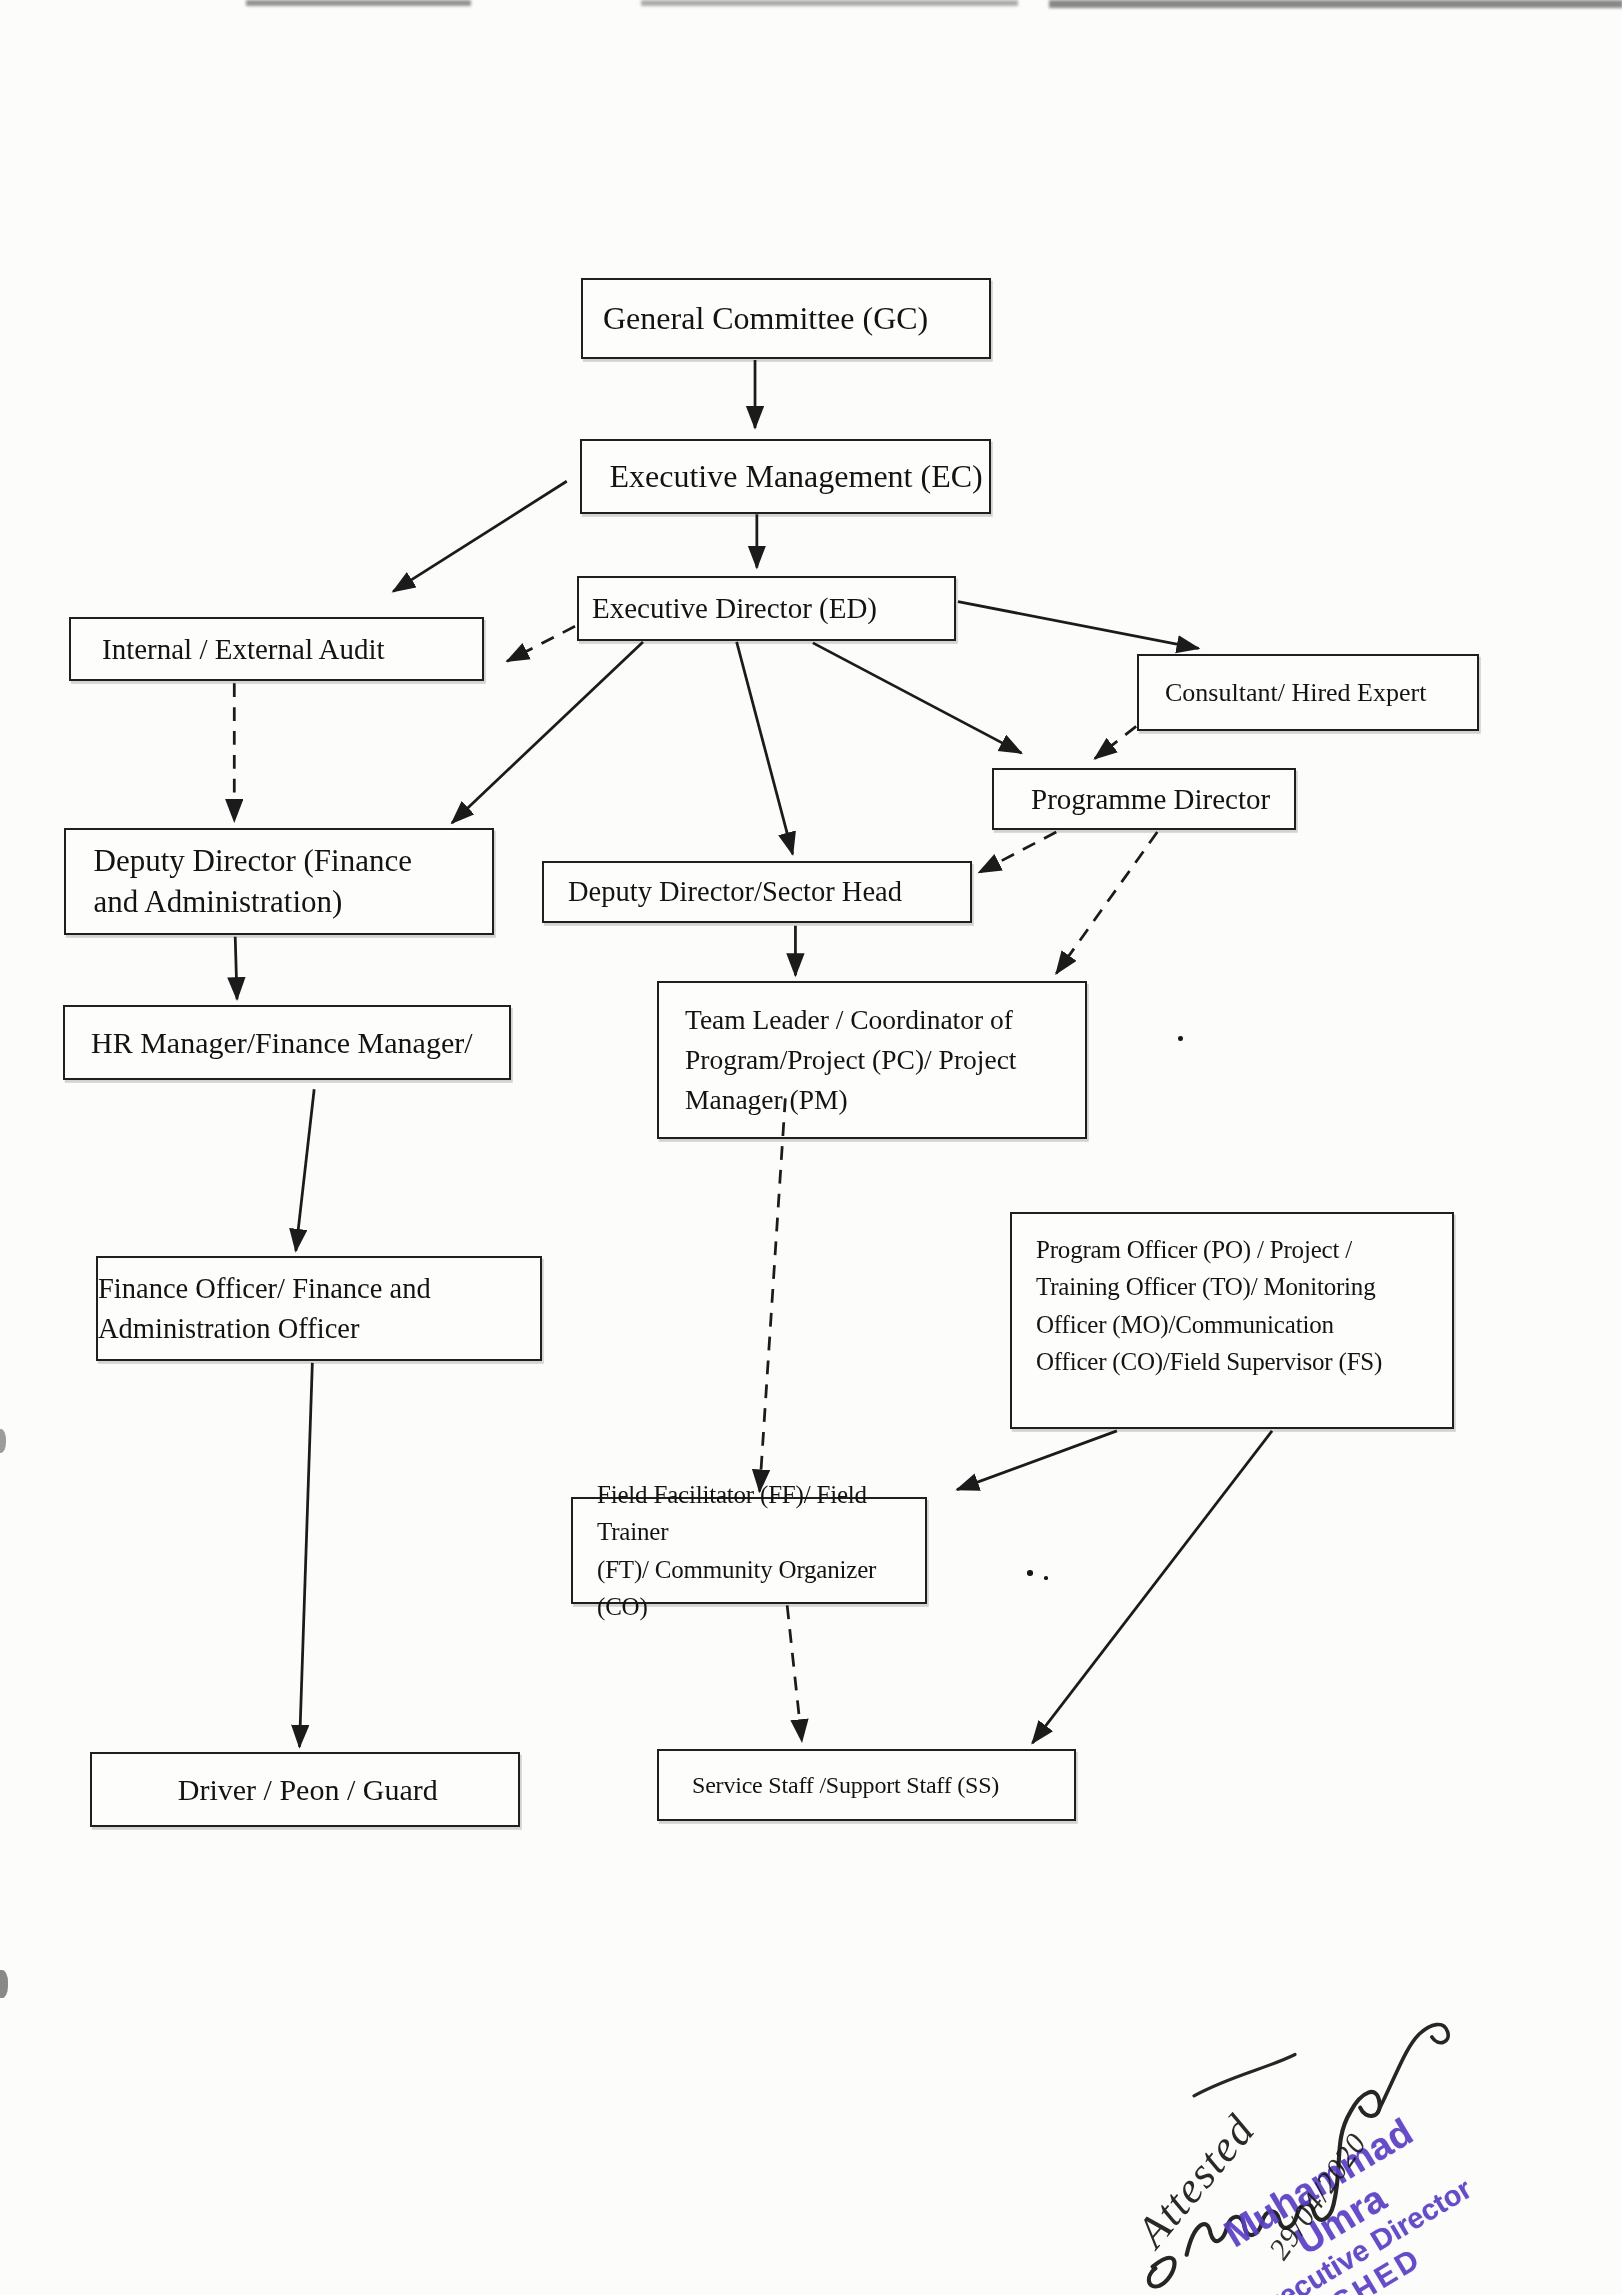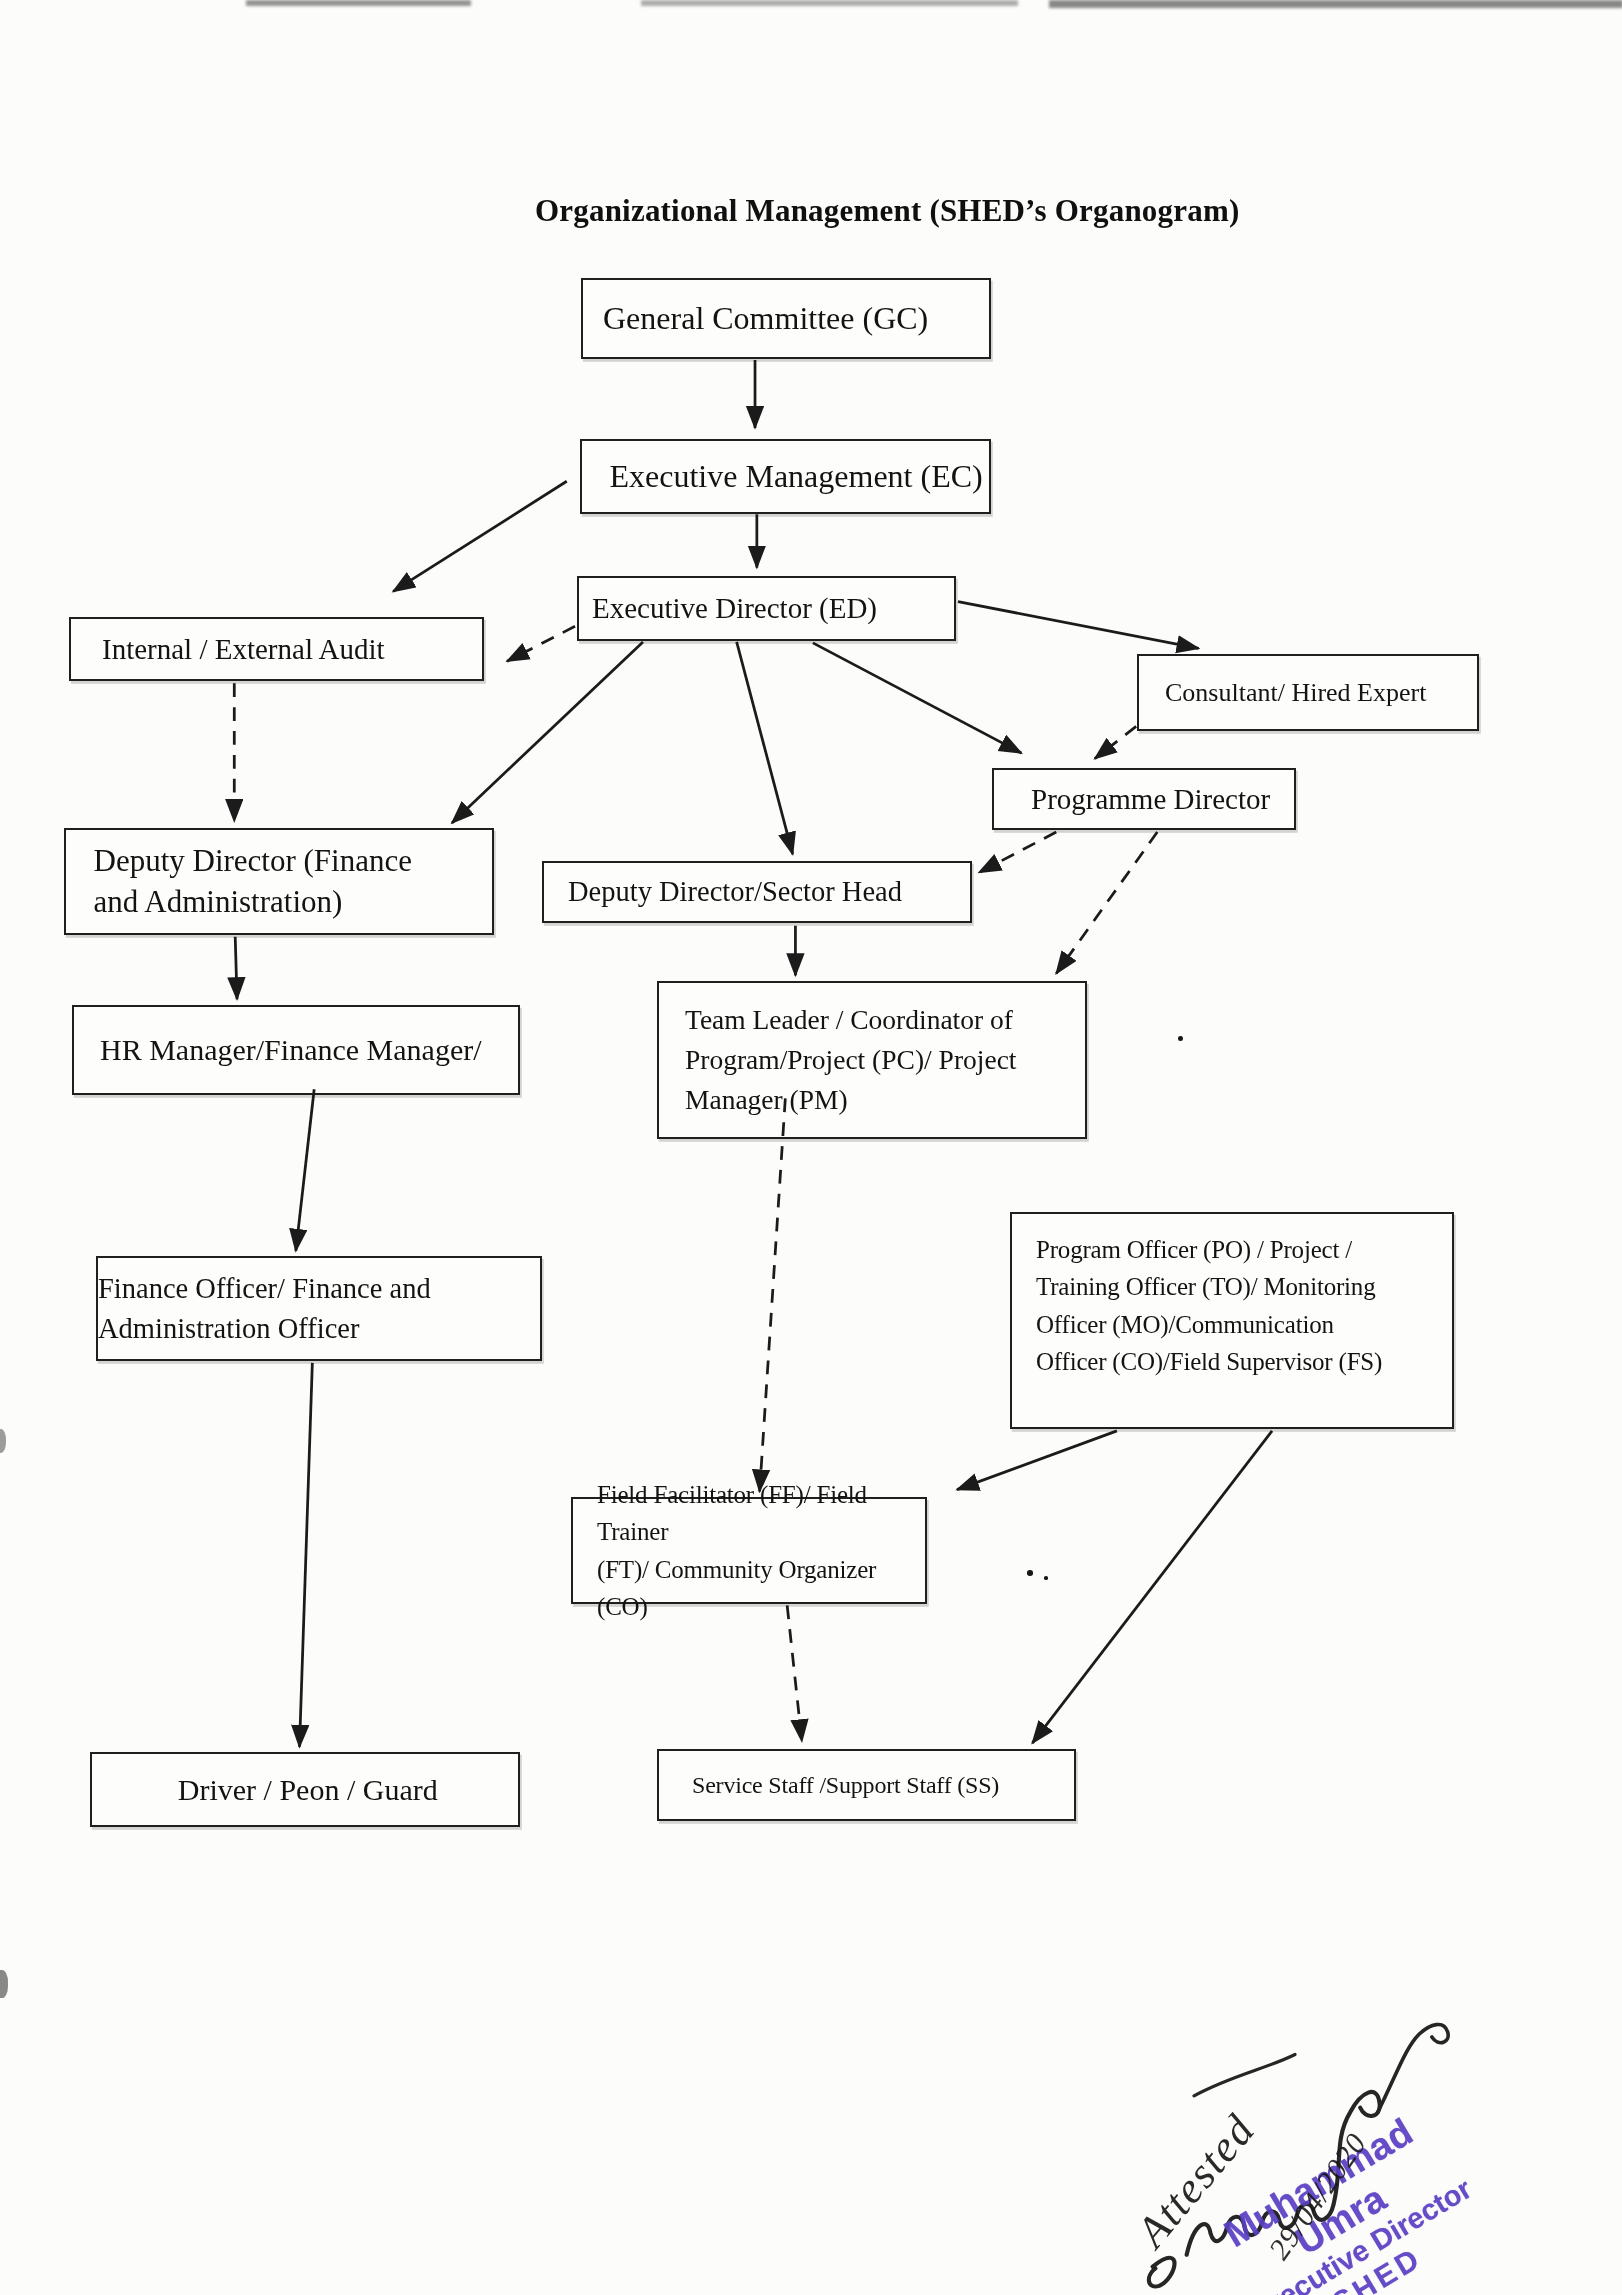--- a/index.html
+++ b/index.html
@@ -55,21 +55,20 @@
 
   <div class="smudge" style="left:246px;top:0;width:225px;height:5.5px;opacity:.5;"></div>
   <div class="smudge" style="left:641px;top:0;width:377px;height:6.4px;opacity:.38;"></div>
   <div class="smudge" style="left:1049px;top:0;width:574px;height:8.3px;opacity:.55;"></div>
   <div class="mark" style="left:-4.6px;top:1429px;width:11px;height:24px;opacity:.5;"></div>
   <div class="mark" style="left:-5.5px;top:1970px;width:13px;height:27.5px;opacity:.6;"></div>
   <div class="speck" style="left:1178px;top:1036px;width:4.6px;height:4.6px;"></div>
   <div class="speck" style="left:1027px;top:1570px;width:5.5px;height:5.5px;"></div>
   <div class="speck" style="left:1044px;top:1576px;width:3.7px;height:3.7px;"></div>
 
-  <div class="title">Organizational Management (SHED’s Organogram)</div>
 
   <div id="nodes">
       <div class="node node-general_committee" style="left: 581px; top: 278px; width: 410px; height: 81px;">
         <span class="lbl">General Committee (GC)</span>
       </div>
       <div class="node node-executive_committee" style="left: 580px; top: 439px; width: 411px; height: 75px;">
         <span class="lbl">Executive Management (EC)</span>
       </div>
       <div class="node node-executive_director" style="left: 577px; top: 576px; width: 379px; height: 65px;">
         <span class="lbl">Executive Director (ED)</span>
@@ -88,21 +87,21 @@
 and Administration)</span>
       </div>
       <div class="node node-deputy_director_sector" style="left: 542px; top: 861px; width: 430px; height: 62px;">
         <span class="lbl">Deputy Director/Sector Head</span>
       </div>
       <div class="node node-team_leader" style="left: 657px; top: 981px; width: 430px; height: 158px;">
         <span class="lbl">Team Leader / Coordinator of
 Program/Project (PC)/ Project
 Manager (PM)</span>
       </div>
-      <div class="node node-hr_manager" style="left: 72px; top: 1005px; width: 448px; height: 90px;">
+      <div class="node node-hr_manager" style="left: 63px; top: 1005px; width: 448px; height: 75px;">
         <span class="lbl">HR Manager/Finance Manager/</span>
       </div>
       <div class="node node-finance_officer" style="left: 96px; top: 1256px; width: 446px; height: 105px;">
         <span class="lbl">Finance Officer/ Finance and
 Administration Officer</span>
       </div>
       <div class="node node-program_officer" style="left: 1010px; top: 1212px; width: 444px; height: 217px;">
         <span class="lbl">Program Officer (PO) / Project /
 Training Officer (TO)/ Monitoring
 Officer (MO)/Communication

